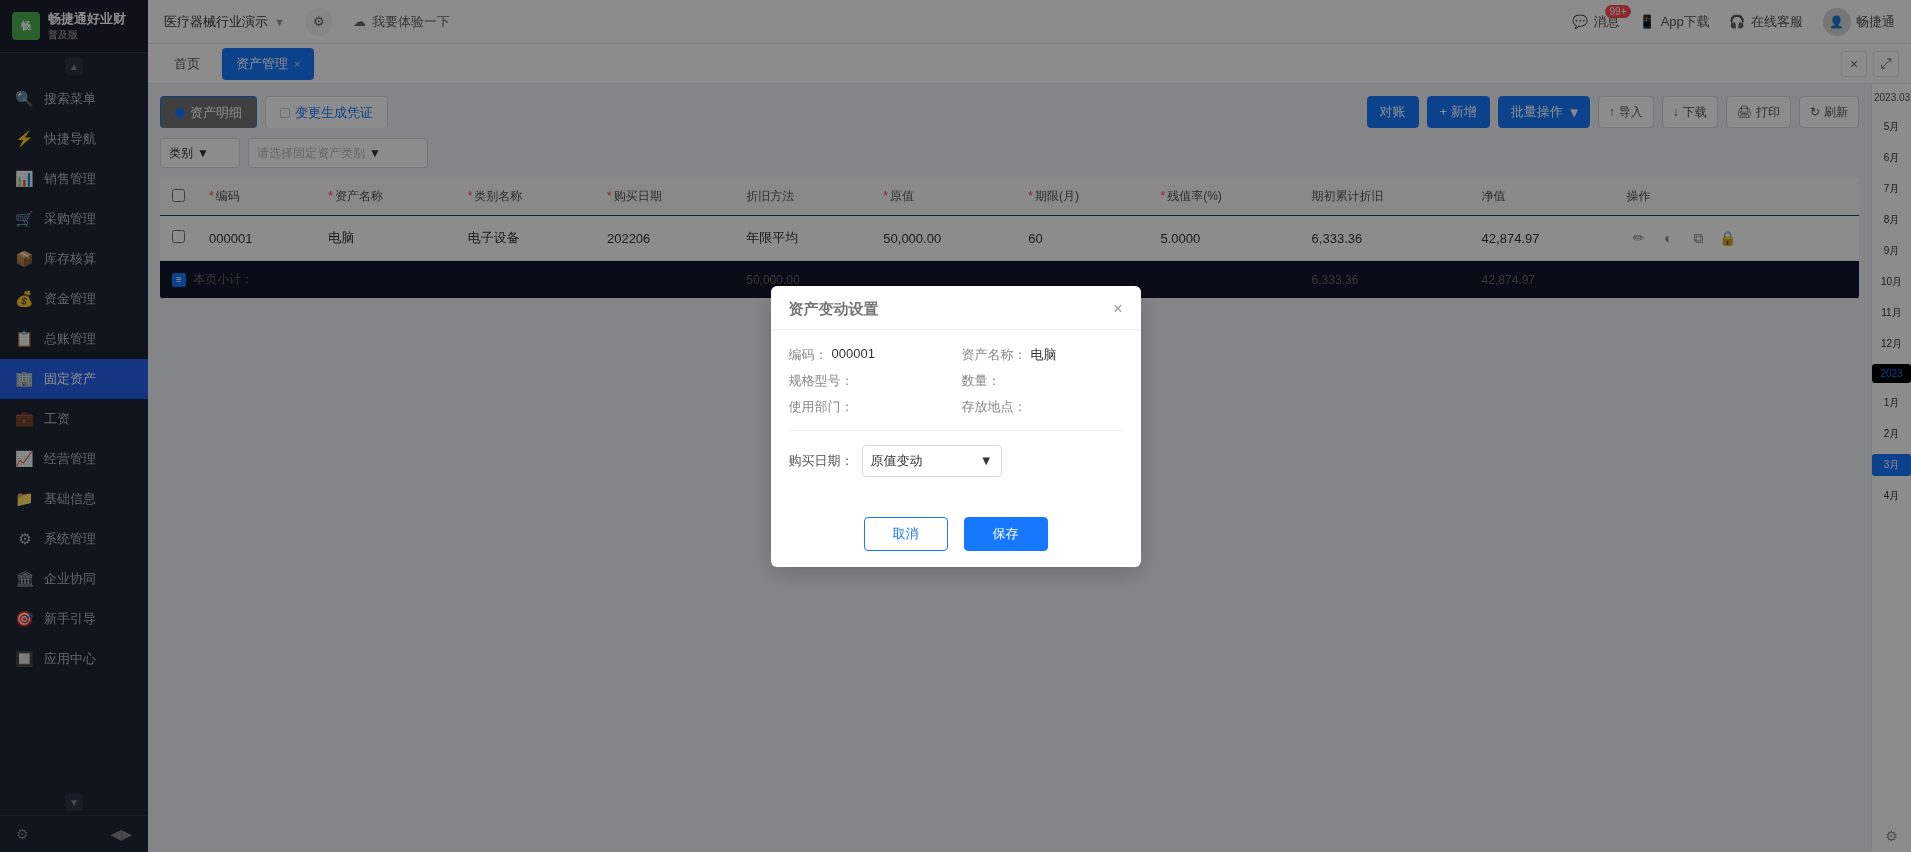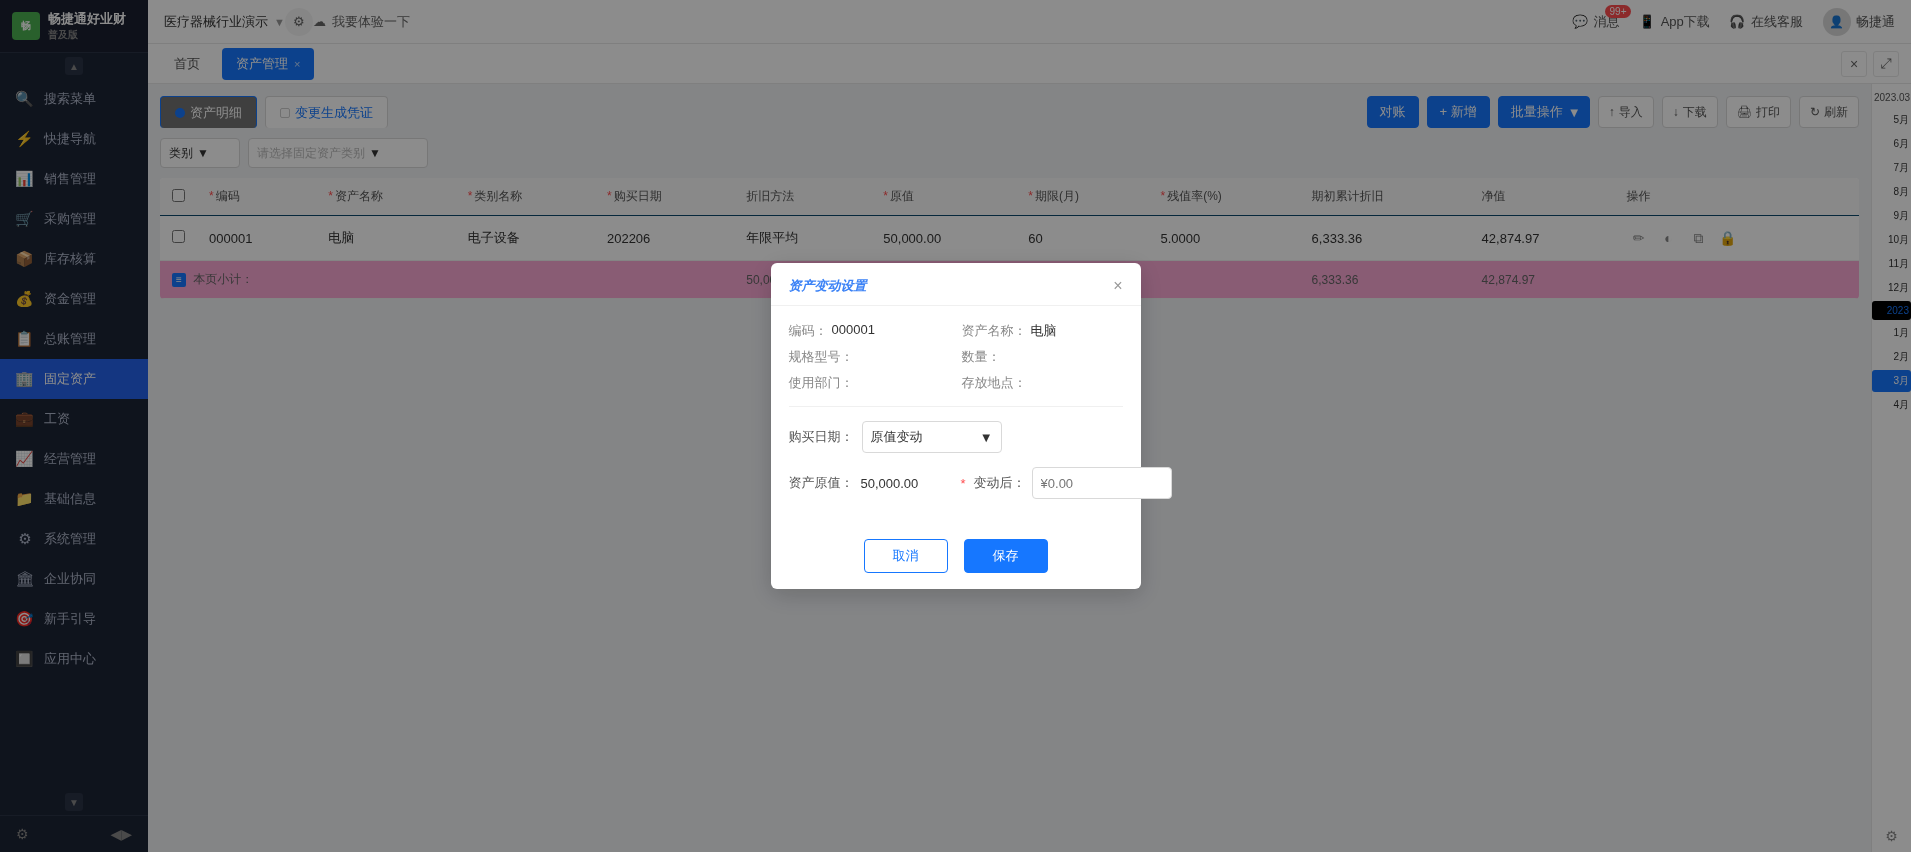--- a/index.html
+++ b/index.html
@@ -16,21 +16,21 @@
     .sidebar-item.active { background: #2563eb; color: #fff; }
     .sidebar-item .si-icon { width: 18px; height: 18px; display: flex; align-items: center; justify-content: center; font-size: 15px; flex-shrink: 0; }
     .sidebar-scroll-btn { width: 18px; height: 18px; background: #2a3346; border-radius: 3px; display: flex; align-items: center; justify-content: center; cursor: pointer; margin: 4px auto; color: #888; font-size: 10px; }
     .sidebar-bottom { padding: 10px 16px; display: flex; justify-content: space-between; align-items: center; border-top: 1px solid #2a3346; }
     .sidebar-bottom-icon { color: #888; cursor: pointer; font-size: 14px; }
 
     
     .main { flex: 1; display: flex; flex-direction: column; overflow: hidden; }
 
     
-    .topbar { background: #fff; height: 44px; display: flex; align-items: center; padding: 0 16px; border-bottom: 1px solid #e8e8e8; gap: 0; flex-shrink: 0; }
+    .topbar { background: #fff; height: 44px; display: flex; align-items: center; padding: 0 16px; border-bottom: 1px solid #e8e8e8; gap: 20px; flex-shrink: 0; }
     .topbar-company { display: flex; align-items: center; gap: 6px; font-size: 13px; color: #333; cursor: pointer; }
     .topbar-company .chevron { color: #999; font-size: 11px; }
     .topbar-settings { width: 28px; height: 28px; border-radius: 50%; background: #f5f5f5; display: flex; align-items: center; justify-content: center; cursor: pointer; color: #666; }
     .topbar-experience { display: flex; align-items: center; gap: 6px; color: #666; font-size: 13px; cursor: pointer; }
     .topbar-right { margin-left: auto; display: flex; align-items: center; gap: 20px; }
     .topbar-right-item { display: flex; align-items: center; gap: 5px; color: #555; font-size: 13px; cursor: pointer; position: relative; }
     .badge { background: #ff4d4f; color: white; font-size: 10px; border-radius: 10px; padding: 1px 5px; position: absolute; top: -8px; right: -12px; }
     .topbar-avatar { width: 28px; height: 28px; border-radius: 50%; background: #d9d9d9; display: flex; align-items: center; justify-content: center; font-size: 12px; color: #666; }
 
     
@@ -60,42 +60,42 @@
     .filter-select { height: 30px; padding: 12px 8px; border: 1px solid #d9d9d9; border-radius: 4px; background: #fff; font-size: 12px; color: #333; display: flex; align-items: center; gap: 4px; cursor: pointer; min-width: 80px; }
     .filter-select-wide { min-width: 180px; }
 
     
     .table-wrap { background: #fff; border-radius: 4px; overflow: auto; }
     table { width: 100%; border-collapse: collapse; }
     thead tr { background: #fafafa; }
     th { padding: 10px 12px; text-align: left; font-size: 12px; color: #555; border-bottom: 1px solid #0c4a6e; white-space: nowrap; font-weight: 500; }
     th .required { color: #ff4d4f; margin-right: 2px; }
     td { padding: 10px 12px; font-size: 13px; border-bottom: 1px solid #f0f0f0; white-space: nowrap; }
-    .subtotal-row td { background: #f9a8d4; font-size: 12px; color: #666; }
+    .subtotal-row td { background: #0f172a; font-size: 12px; color: #666; }
     .subtotal-icon { display: inline-block; width: 14px; height: 14px; background: #1677ff; border-radius: 2px; color: white; font-size: 10px; text-align: center; line-height: 14px; margin-right: 4px; }
     .action-icons { display: flex; gap: 6px; }
     .action-icon { width: 24px; height: 24px; display: flex; align-items: center; justify-content: center; cursor: pointer; color: #888; font-size: 14px; }
 
     
     .mini-calendar { width: 40px; background: #fff; border-left: 1px solid #e8e8e8; display: flex; flex-direction: column; align-items: center; padding: 4px 0; gap: 2px; overflow-y: auto; flex-shrink: 0; }
     .mini-cal-header { font-size: 10px; color: #555; padding: 4px 2px; text-align: center; width: 100%; }
-    .mini-cal-month { font-size: 10px; color: #333; padding: 4px 2px; text-align: right; width: 100%; cursor: pointer; }
+    .mini-cal-month { font-size: 10px; color: #333; padding: 4px 2px; text-align: center; width: 100%; cursor: pointer; margin-top: 7px; }
     .mini-cal-month.current { background: #1677ff; color: #fff; border-radius: 3px; }
     .mini-cal-month.highlighted { background: #000000; color: #1677ff; border-radius: 3px; }
     .mini-settings { margin-top: auto; padding: 4px; cursor: pointer; color: #888; font-size: 14px; }
 
     
     .pagination { display: flex; align-items: center; gap: 8px; padding: 10px 0; font-size: 13px; color: #555; }
     .page-size-select { height: 28px; border: 1px solid #d9d9d9; border-radius: 4px; padding: 0 6px; font-size: 12px; }
 
     
     .modal-overlay { position: fixed; top: 0; left: 0; width: 100%; height: 100%; background: rgba(0,0,0,0.45); z-index: 1000; display: flex; align-items: center; justify-content: center; }
     .modal { background: #fff; border-radius: 6px; width: 370px; box-shadow: 0 6px 24px rgba(0,0,0,0.18); }
     .modal-header { padding: 14px 18px 10px; border-bottom: 1px solid #f0f0f0; display: flex; align-items: center; justify-content: space-between; }
-    .modal-title { font-size: 13px; font-weight: 600; color: #3b82f6; font-style: italic; }
+    .modal-title { font-size: 15px; font-weight: 600; color: #737373; }
     .modal-close { cursor: pointer; color: #999; font-size: 16px; }
     .modal-body { padding: 16px 18px; }
     .modal-info-grid { display: grid; grid-template-columns: 1fr 1fr; gap: 8px 12px; margin-bottom: 14px; padding-bottom: 14px; border-bottom: 1px solid #f0f0f0; }
     .modal-info-item { display: flex; gap: 4px; font-size: 13px; }
     .modal-info-label { color: #888; white-space: nowrap; }
     .modal-info-value { color: #333; }
     .modal-form-row { display: flex; align-items: center; gap: 8px; margin-bottom: 14px; }
     .modal-form-label { color: #555; font-size: 13px; white-space: nowrap; min-width: 64px; }
     .modal-select { height: 32px; border: 1px solid #d9d9d9; border-radius: 4px; padding: 0 8px; font-size: 13px; background: #fff; display: flex; align-items: center; justify-content: space-between; cursor: pointer; min-width: 140px; }
     .modal-input { height: 32px; border: 1px solid #d9d9d9; border-radius: 4px; padding: 0 8px; font-size: 13px; background: #fff; min-width: 140px; outline: none; }
@@ -412,27 +412,20 @@
       </div>
 
       <div class="modal-form-row">
         <span class="modal-form-label">购买日期：</span>
         <div class="modal-select">
           <span>原值变动</span>
           <span>▼</span>
         </div>
       </div>
 
-      <div class="modal-input-row">
-        <span class="modal-form-label">资产原值：</span>
-        <span style="font-size:13px; color:#333; min-width:80px;">50,000.00</span>
-        <span style="color:#ff4d4f; margin-left:12px;">*</span>
-        <span class="modal-form-label" style="min-width:50px;">变动后：</span>
-        <input class="modal-input placeholder" type="text" placeholder="¥0.00" style="">
-      </div>
     </div>
 
     <div class="modal-footer">
       <button class="btn-cancel">取消</button>
       <button class="btn-save">保存</button>
     </div>
   </div>
 </div>
 
 </body></html>

